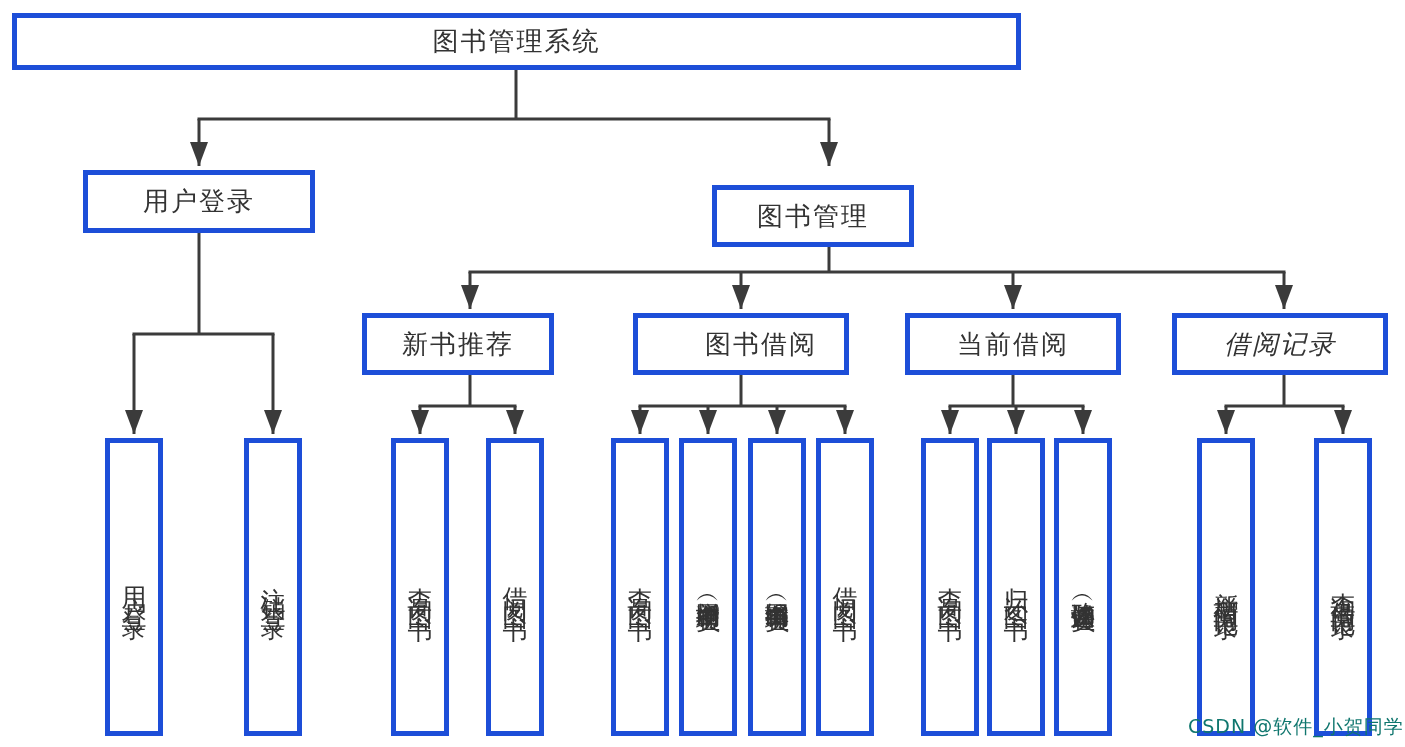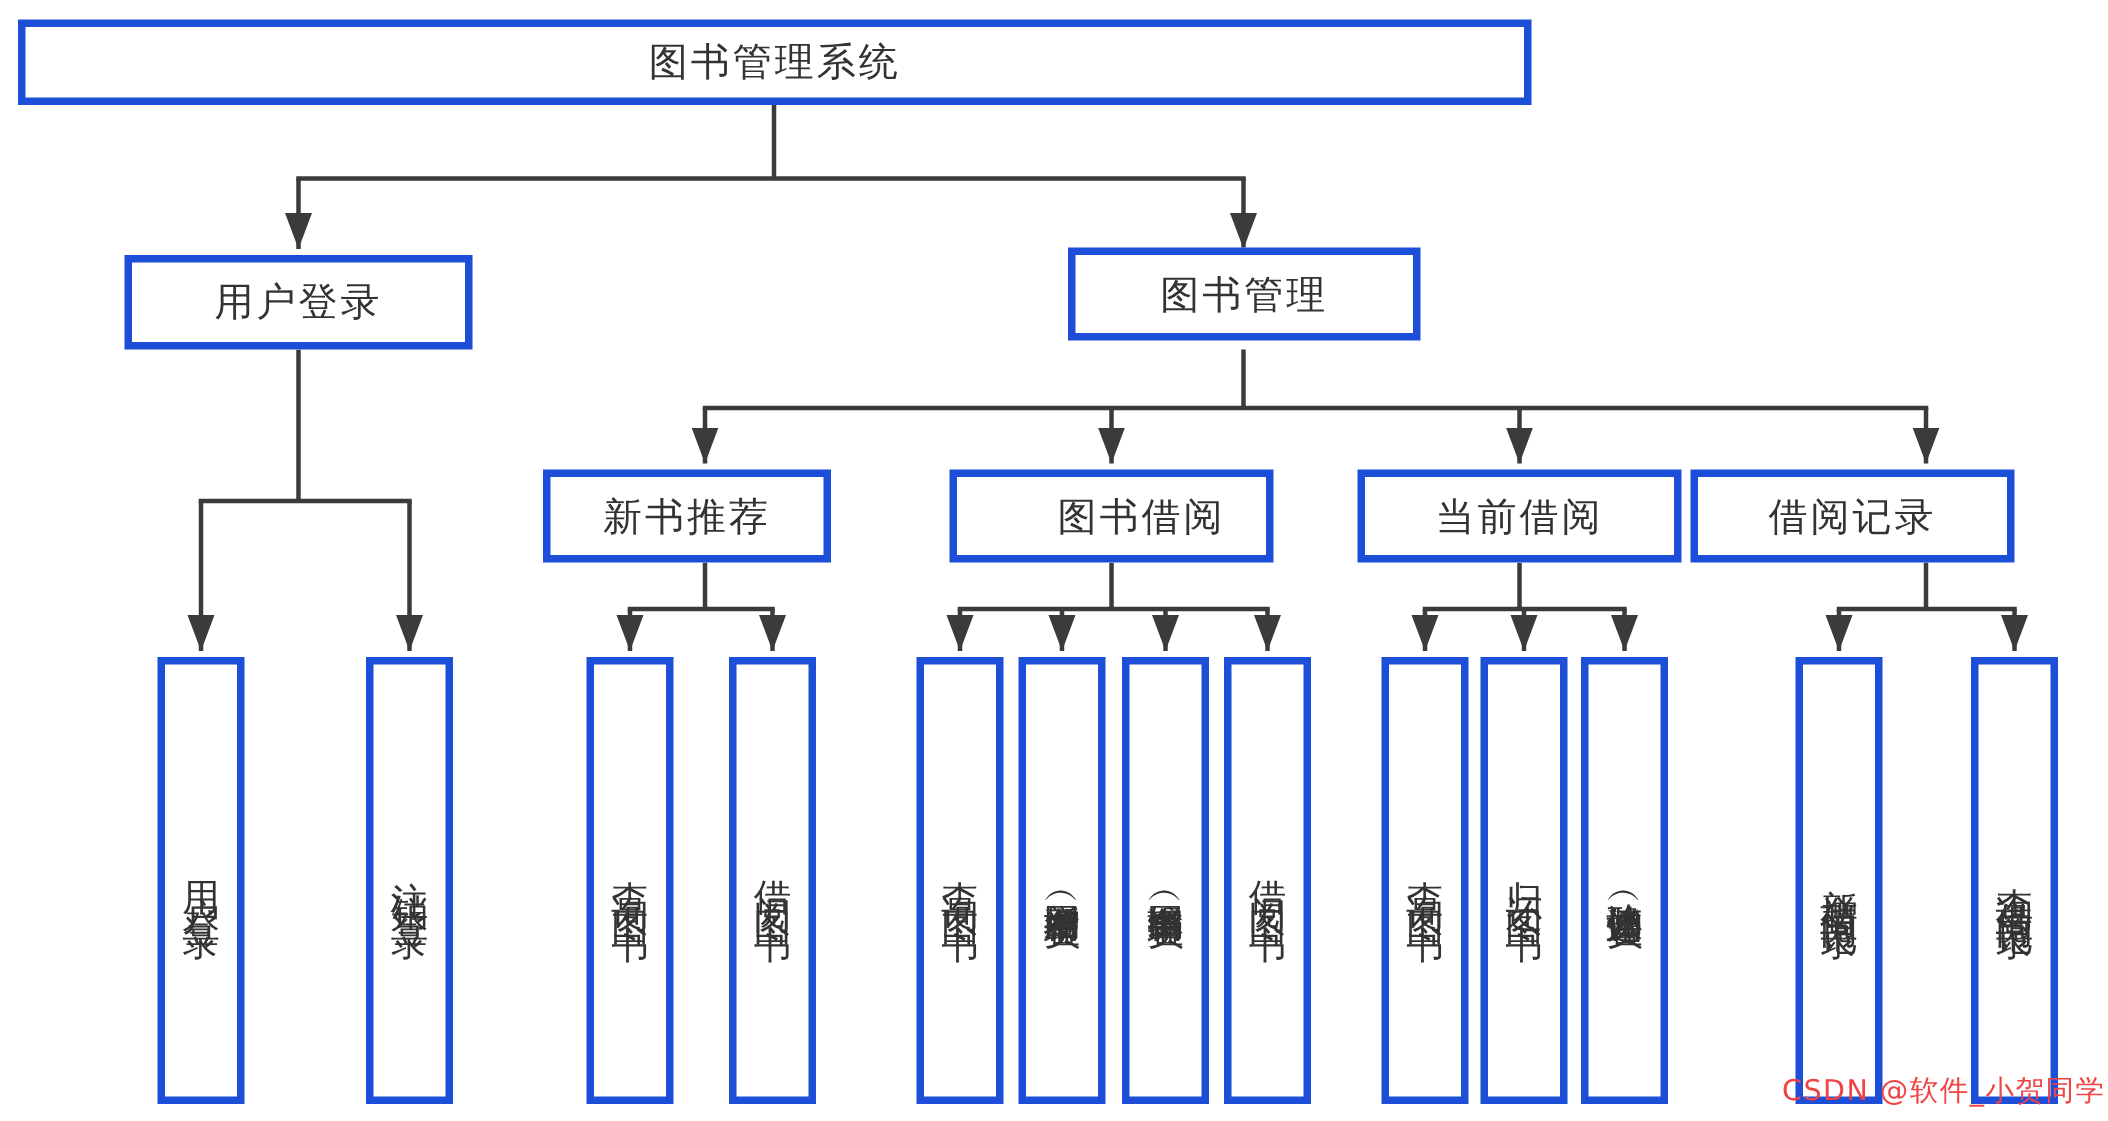--- a/index.html
+++ b/index.html
@@ -32,21 +32,21 @@
     white-space:normal;
   }
   .leaf.mid{letter-spacing:5px;}
   .leaf.long{letter-spacing:1px;font-size:24px;}
   .watermark{
     position:absolute;
     left:1188px;top:714px;
     z-index:2;
     font-size:19px;
     letter-spacing:1px;
-    color:#ef4444;
+    color:#0f766e;
     white-space:nowrap;
   }
 </style>
 </head>
 <body>
 
 <div class="stage">
 
   <svg class="wires" width="1405" height="747" viewBox="0 0 1405 747">
     <defs>
@@ -89,26 +89,26 @@
       <path marker-end="url(#arrow)" d="M1016,406 V434"></path>
       <path marker-end="url(#arrow)" d="M1083,406 V434"></path>
       <path marker-end="url(#arrow)" d="M1226,406 V434"></path>
       <path marker-end="url(#arrow)" d="M1343,406 V434"></path>
     </g>
   </svg>
 
   <div class="node" style="left:12px;top:13px;width:1009px;height:57px;">图书管理系统</div>
 
   <div class="node" style="left:83px;top:170px;width:232px;height:63px;">用户登录</div>
-  <div class="node" style="left:712px;top:165px;width:235px;height:62px;">图书管理</div>
+  <div class="node" style="left:712px;top:185px;width:202px;height:62px;">图书管理</div>
 
   <div class="node" style="left:362px;top:313px;width:192px;height:62px;">新书推荐</div>
   <div class="node" style="left:633px;top:313px;width:216px;height:62px;padding-left:40px;">图书借阅</div>
   <div class="node" style="left:905px;top:313px;width:216px;height:62px;">当前借阅</div>
-  <div class="node" style="left:1127px;top:313px;width:216px;height:62px;">借阅记录</div>
+  <div class="node" style="left:1172px;top:313px;width:216px;height:62px;font-style:italic;">借阅记录</div>
 
   <div class="node leaf" style="left:105px;top:438px;width:58px;height:298px;">用户登录</div>
   <div class="node leaf" style="left:244px;top:438px;width:58px;height:298px;">注销登录</div>
 
   <div class="node leaf" style="left:391px;top:438px;width:58px;height:298px;">查询图书</div>
   <div class="node leaf" style="left:486px;top:438px;width:58px;height:298px;">借阅图书</div>
 
   <div class="node leaf" style="left:611px;top:438px;width:58px;height:298px;">查询图书</div>
   <div class="node leaf long" style="left:679px;top:438px;width:58px;height:298px;">新增图书（管理员）</div>
   <div class="node leaf long" style="left:748px;top:438px;width:58px;height:298px;">编辑图书（管理员）</div>

